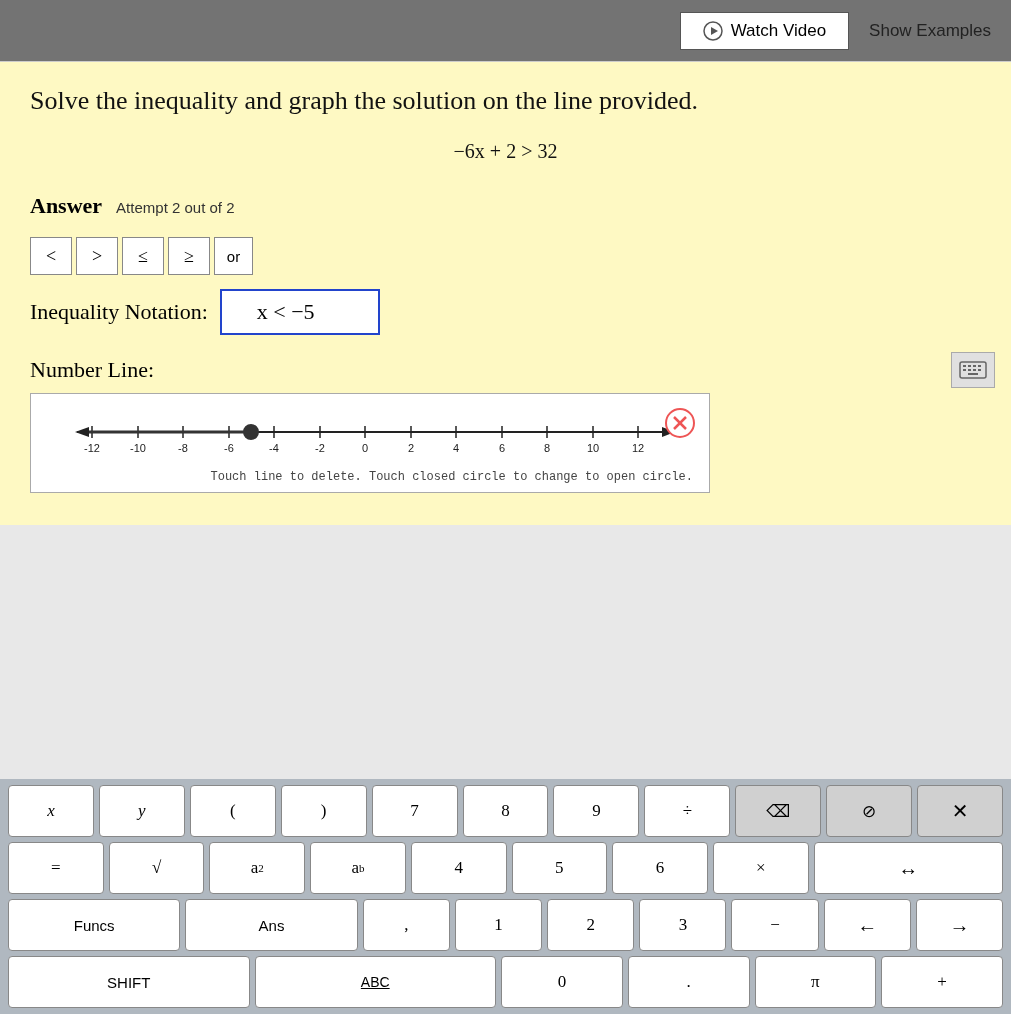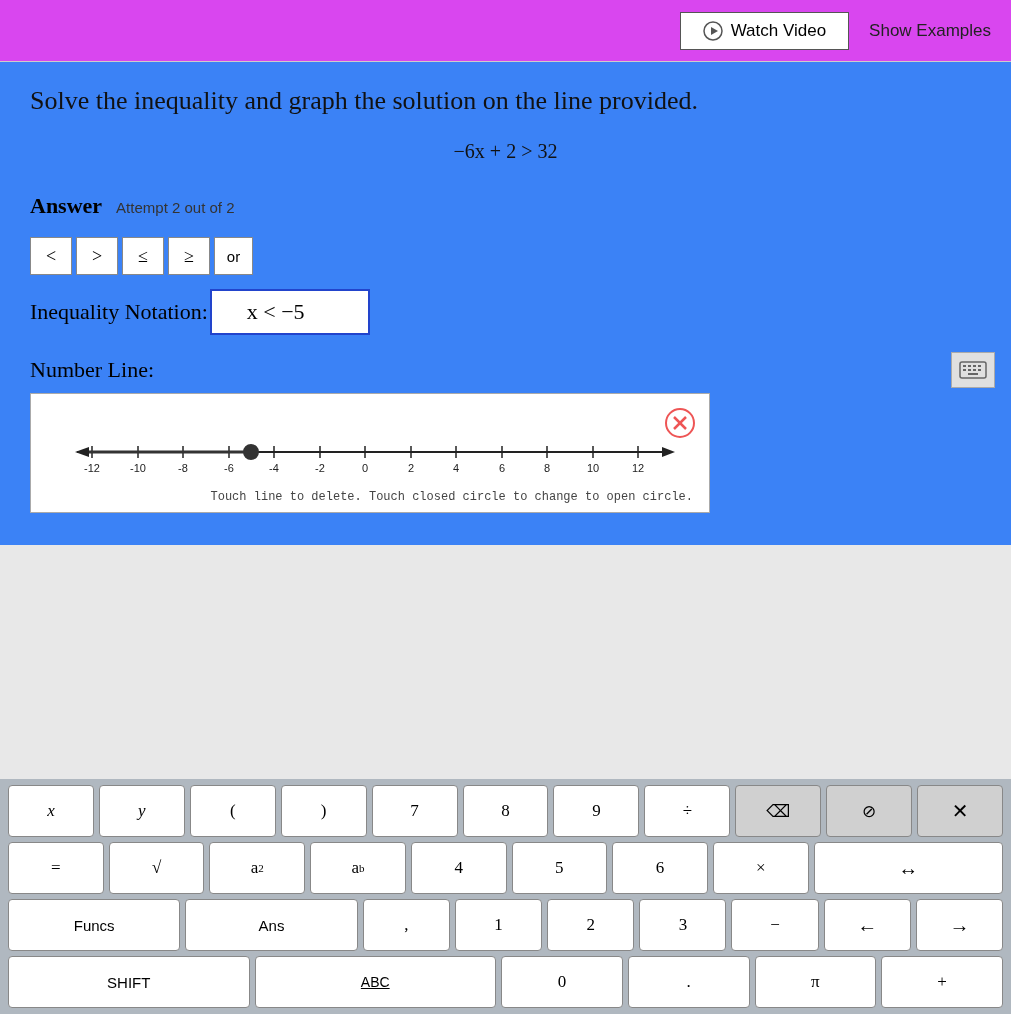--- a/index.html
+++ b/index.html
@@ -11,21 +11,21 @@
       overflow: hidden;
       position: relative;
     }
 
     .top-bar {
       display: flex;
       justify-content: flex-end;
       align-items: center;
       padding: 0 20px;
       height: 62px;
-      background: #d946ef;
+      background: #737373;
       border-bottom: 1px solid #ccc;
     }
 
     .watch-video-btn {
       display: flex;
       align-items: center;
       gap: 8px;
       border: 1.5px solid #555;
       background: white;
       padding: 8px 22px;
@@ -38,21 +38,21 @@
     .show-examples-btn {
       font-size: 17px;
       font-family: Arial, sans-serif;
       background: none;
       border: none;
       cursor: pointer;
       color: #222;
     }
 
     .main-content {
-      background: #3b82f6;
+      background: #fef9c3;
       padding: 24px 30px 16px 30px;
       position: relative;
     }
 
     .problem-title {
       font-size: 26px;
       font-family: 'Times New Roman', Times, serif;
       margin-bottom: 24px;
       color: #111;
     }
@@ -106,21 +106,21 @@
     .sym-btn.or-btn {
       width: 39px;
       font-size: 15px;
       font-family: Arial, sans-serif;
     }
 
     .inequality-notation {
       display: flex;
       align-items: center;
       margin-bottom: 22px;
-      gap: 2px;
+      gap: 12px;
     }
 
     .inequality-label {
       font-size: 22px;
       font-family: 'Times New Roman', Times, serif;
     }
 
     .inequality-input-box {
       border: 2px solid #2244cc;
       background: white;
@@ -132,21 +132,21 @@
 
     .number-line-label {
       font-size: 22px;
       font-family: 'Times New Roman', Times, serif;
       margin-bottom: 10px;
     }
 
     .number-line-container {
       border: 1.5px solid #aaa;
       background: white;
-      padding: 28px 16px 8px 16px;
+      padding: 8px 16px 8px 16px;
       margin-bottom: 16px;
       position: relative;
       width: 680px;
     }
 
     .number-line-hint {
       font-size: 12px;
       font-family: Liberation Mono, monospace;
       color: #444;
       text-align: right;

